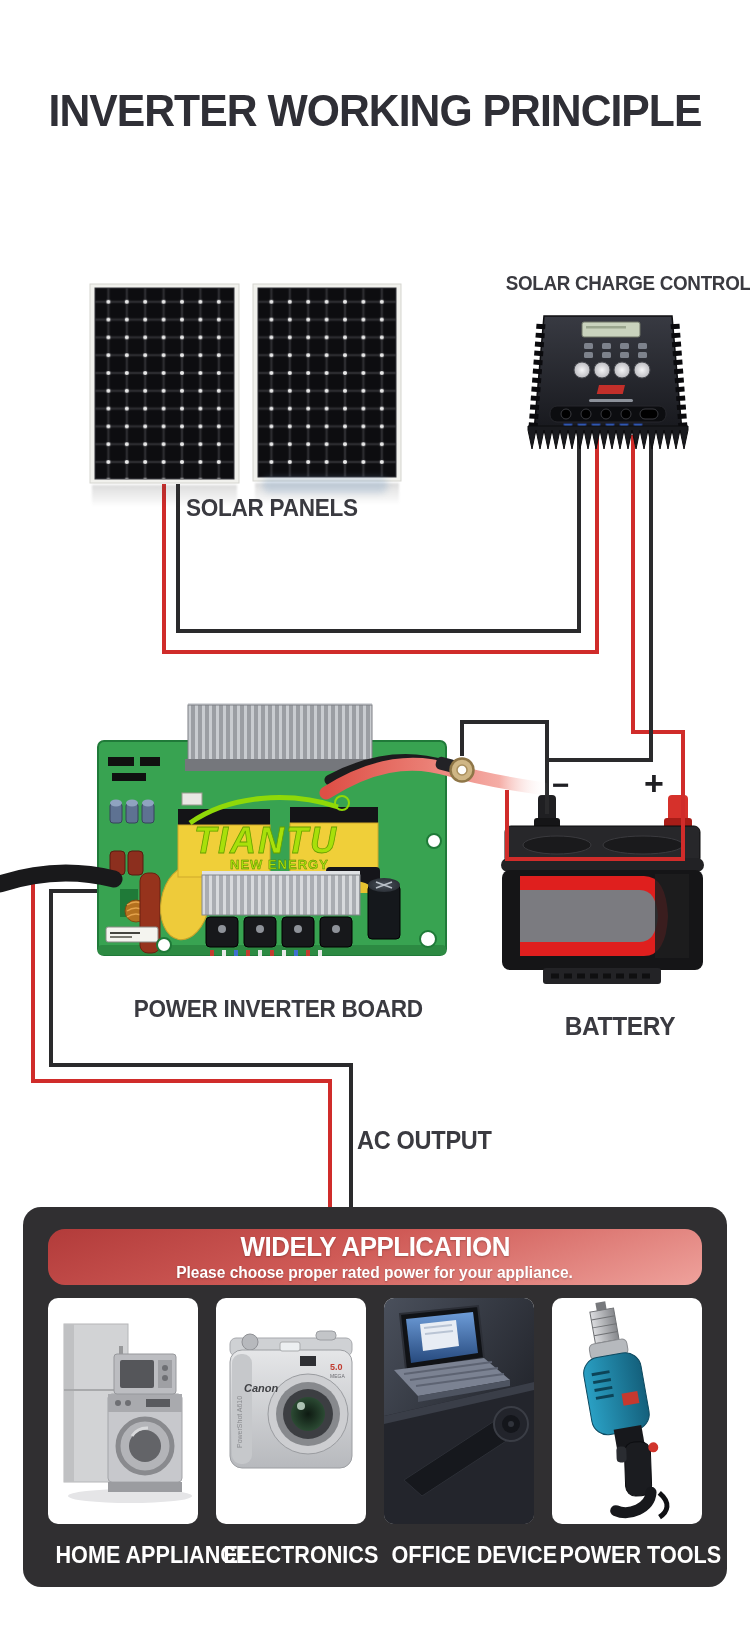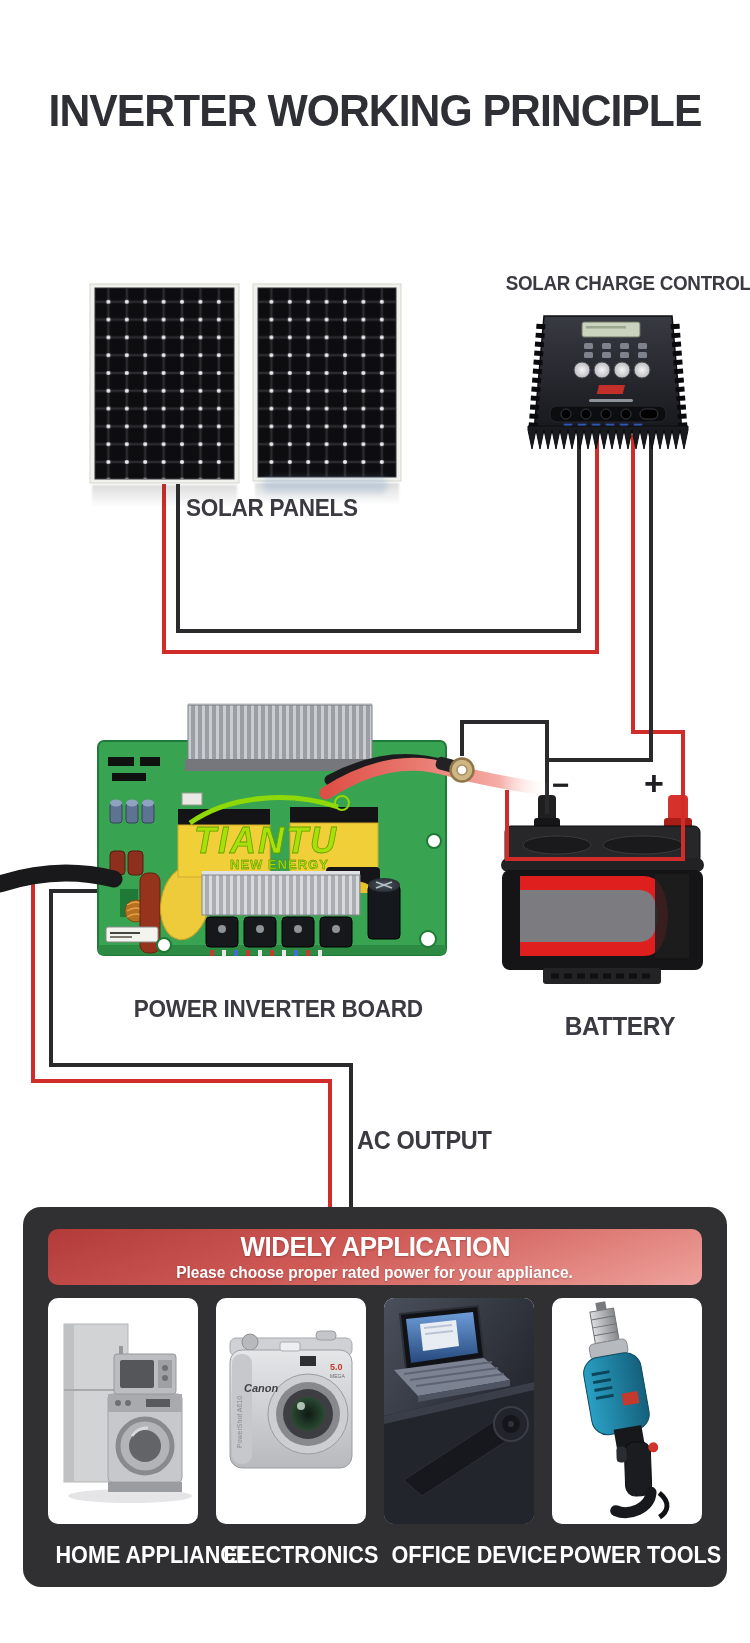--- a/index.html
+++ b/index.html
@@ -11,21 +11,21 @@
          transform:scaleX(.97);}
   .dlabel{position:absolute;font-weight:700;color:#3a3a40;letter-spacing:-.3px;white-space:nowrap;}
   .condL{transform:scaleX(.94);transform-origin:left center;}
   .condC{transform:scaleX(.94);transform-origin:center center;text-align:center;}
   .sign{position:absolute;font-weight:600;color:#1f1f23;}
   .reflection{position:absolute;height:22px;background:linear-gradient(180deg,rgba(60,60,60,.18),rgba(120,120,120,0));filter:blur(1px);}
   .watermark{position:absolute;left:262px;top:477px;width:126px;height:16px;border-radius:8px;
              background:rgba(110,150,190,.28);filter:blur(3px);}
   .apps-panel{position:absolute;left:23px;top:1207px;width:704px;height:380px;background:#302f31;
               border-radius:18px;box-sizing:border-box;padding-top:22px;}
-  .banner{margin:0 25px;height:56px;border-radius:10px;
+  .banner{margin:0 25px;height:56px;border-radius:17px;
           background:linear-gradient(160deg,#b23b3a 0%,#cf5a56 45%,#efa29c 100%);
           display:flex;flex-direction:column;align-items:center;justify-content:center;
           color:#fff;text-shadow:0 1px 2px rgba(0,0,0,.25);}
   .banner-title{font-size:27px;font-weight:800;letter-spacing:-.5px;transform:scaleX(.96);}
   .banner-sub{font-size:16px;font-weight:700;margin-top:1px;transform:scaleX(.97);}
   .cards{display:flex;justify-content:space-between;padding:0 25px;margin-top:13px;}
   .card{width:150px;height:226px;background:#fff;border-radius:10px;overflow:hidden;}
   .card svg{display:block;width:150px;height:226px;}
   .card-labels{display:flex;justify-content:space-between;padding:0 25px;margin-top:17px;}
   .card-label{width:150px;text-align:center;color:#fff;font-size:24px;font-weight:700;

